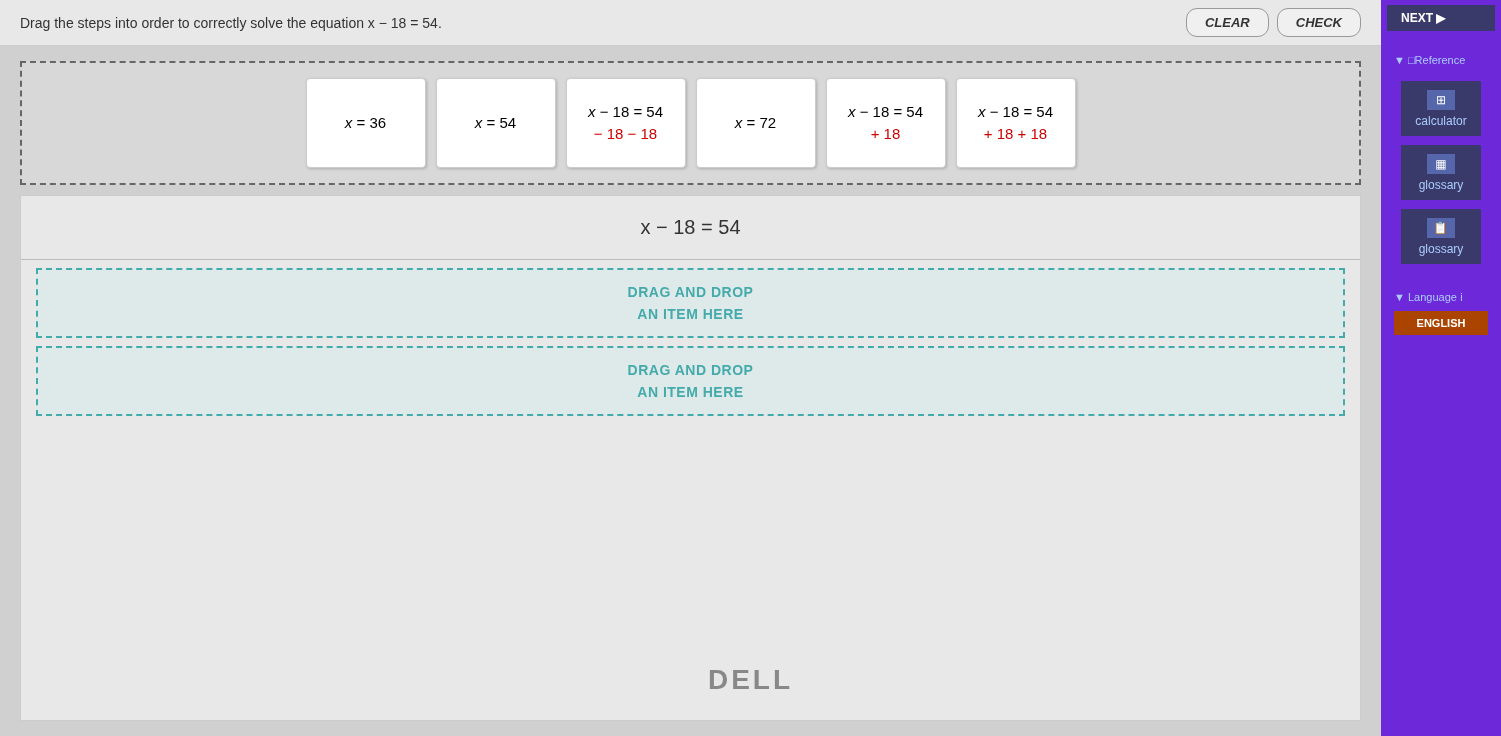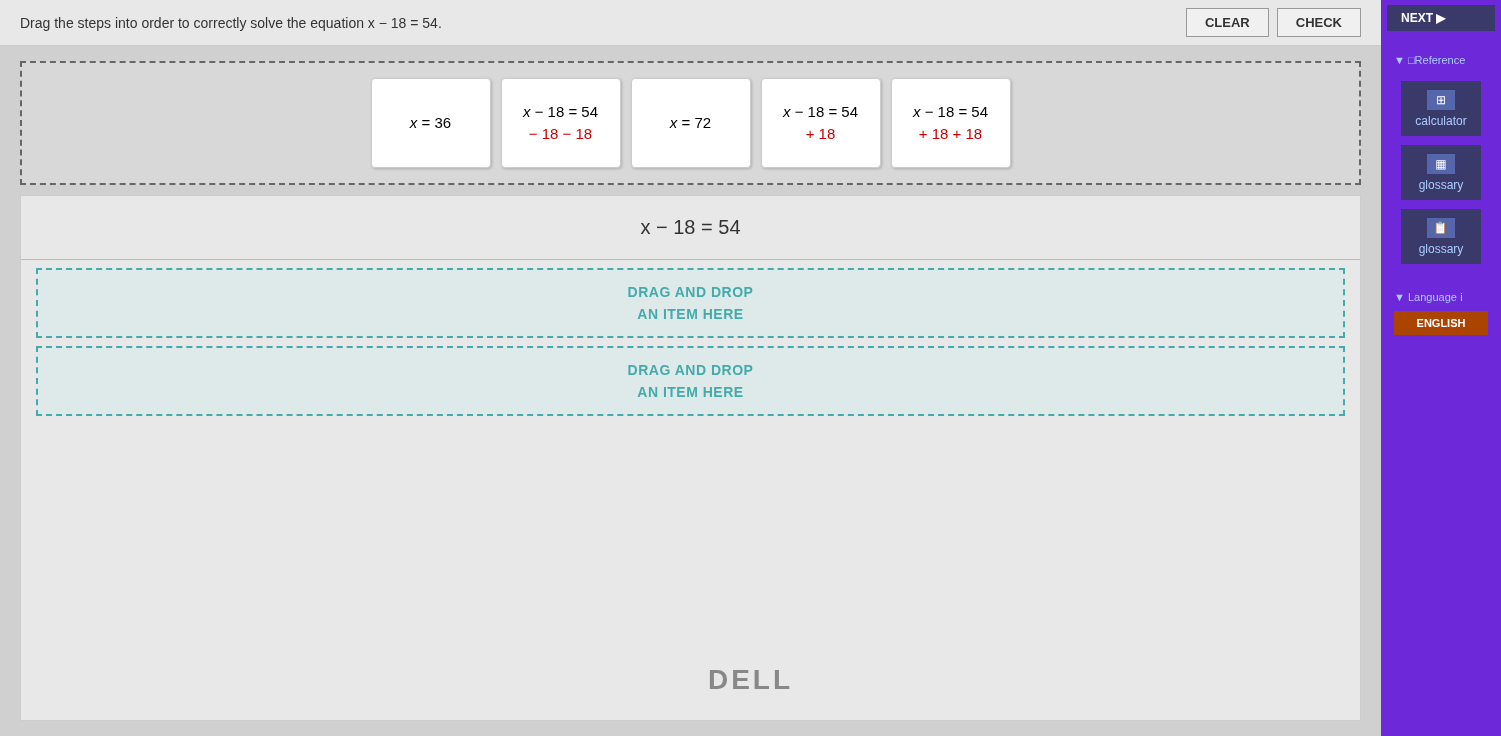--- a/index.html
+++ b/index.html
@@ -44,26 +44,27 @@
 
     .top-buttons {
       display: flex;
       gap: 8px;
       align-items: center;
     }
 
     .btn-clear, .btn-check {
       padding: 6px 18px;
       border: 1px solid #999;
-      border-radius: 0;
+      border-radius: 11px;
       font-size: 13px;
       font-weight: bold;
       cursor: pointer;
       background: #f0f0f0;
       color: #333;
+      font-style: italic;
     }
 
     
     .cards-area {
       margin: 15px 20px 10px 20px;
       border: 2px dashed #666;
       padding: 15px;
       background: #d8d8d8;
       display: flex;
       gap: 10px;
@@ -263,20 +264,25 @@
   </div>
 
   <div class="cards-area">
 
     <div class="card" draggable="true">
       <div class="card-text">
         <em>x</em> = 36
       </div>
     </div>
 
+    <div class="card" draggable="true">
+      <div class="card-text">
+        <em>x</em> = 54
+      </div>
+    </div>
 
     <div class="card" draggable="true">
       <div class="card-text">
         <em>x</em> − 18 = 54<br>
         <span class="red">− 18 − 18</span>
       </div>
     </div>
 
     <div class="card" draggable="true">
       <div class="card-text">

